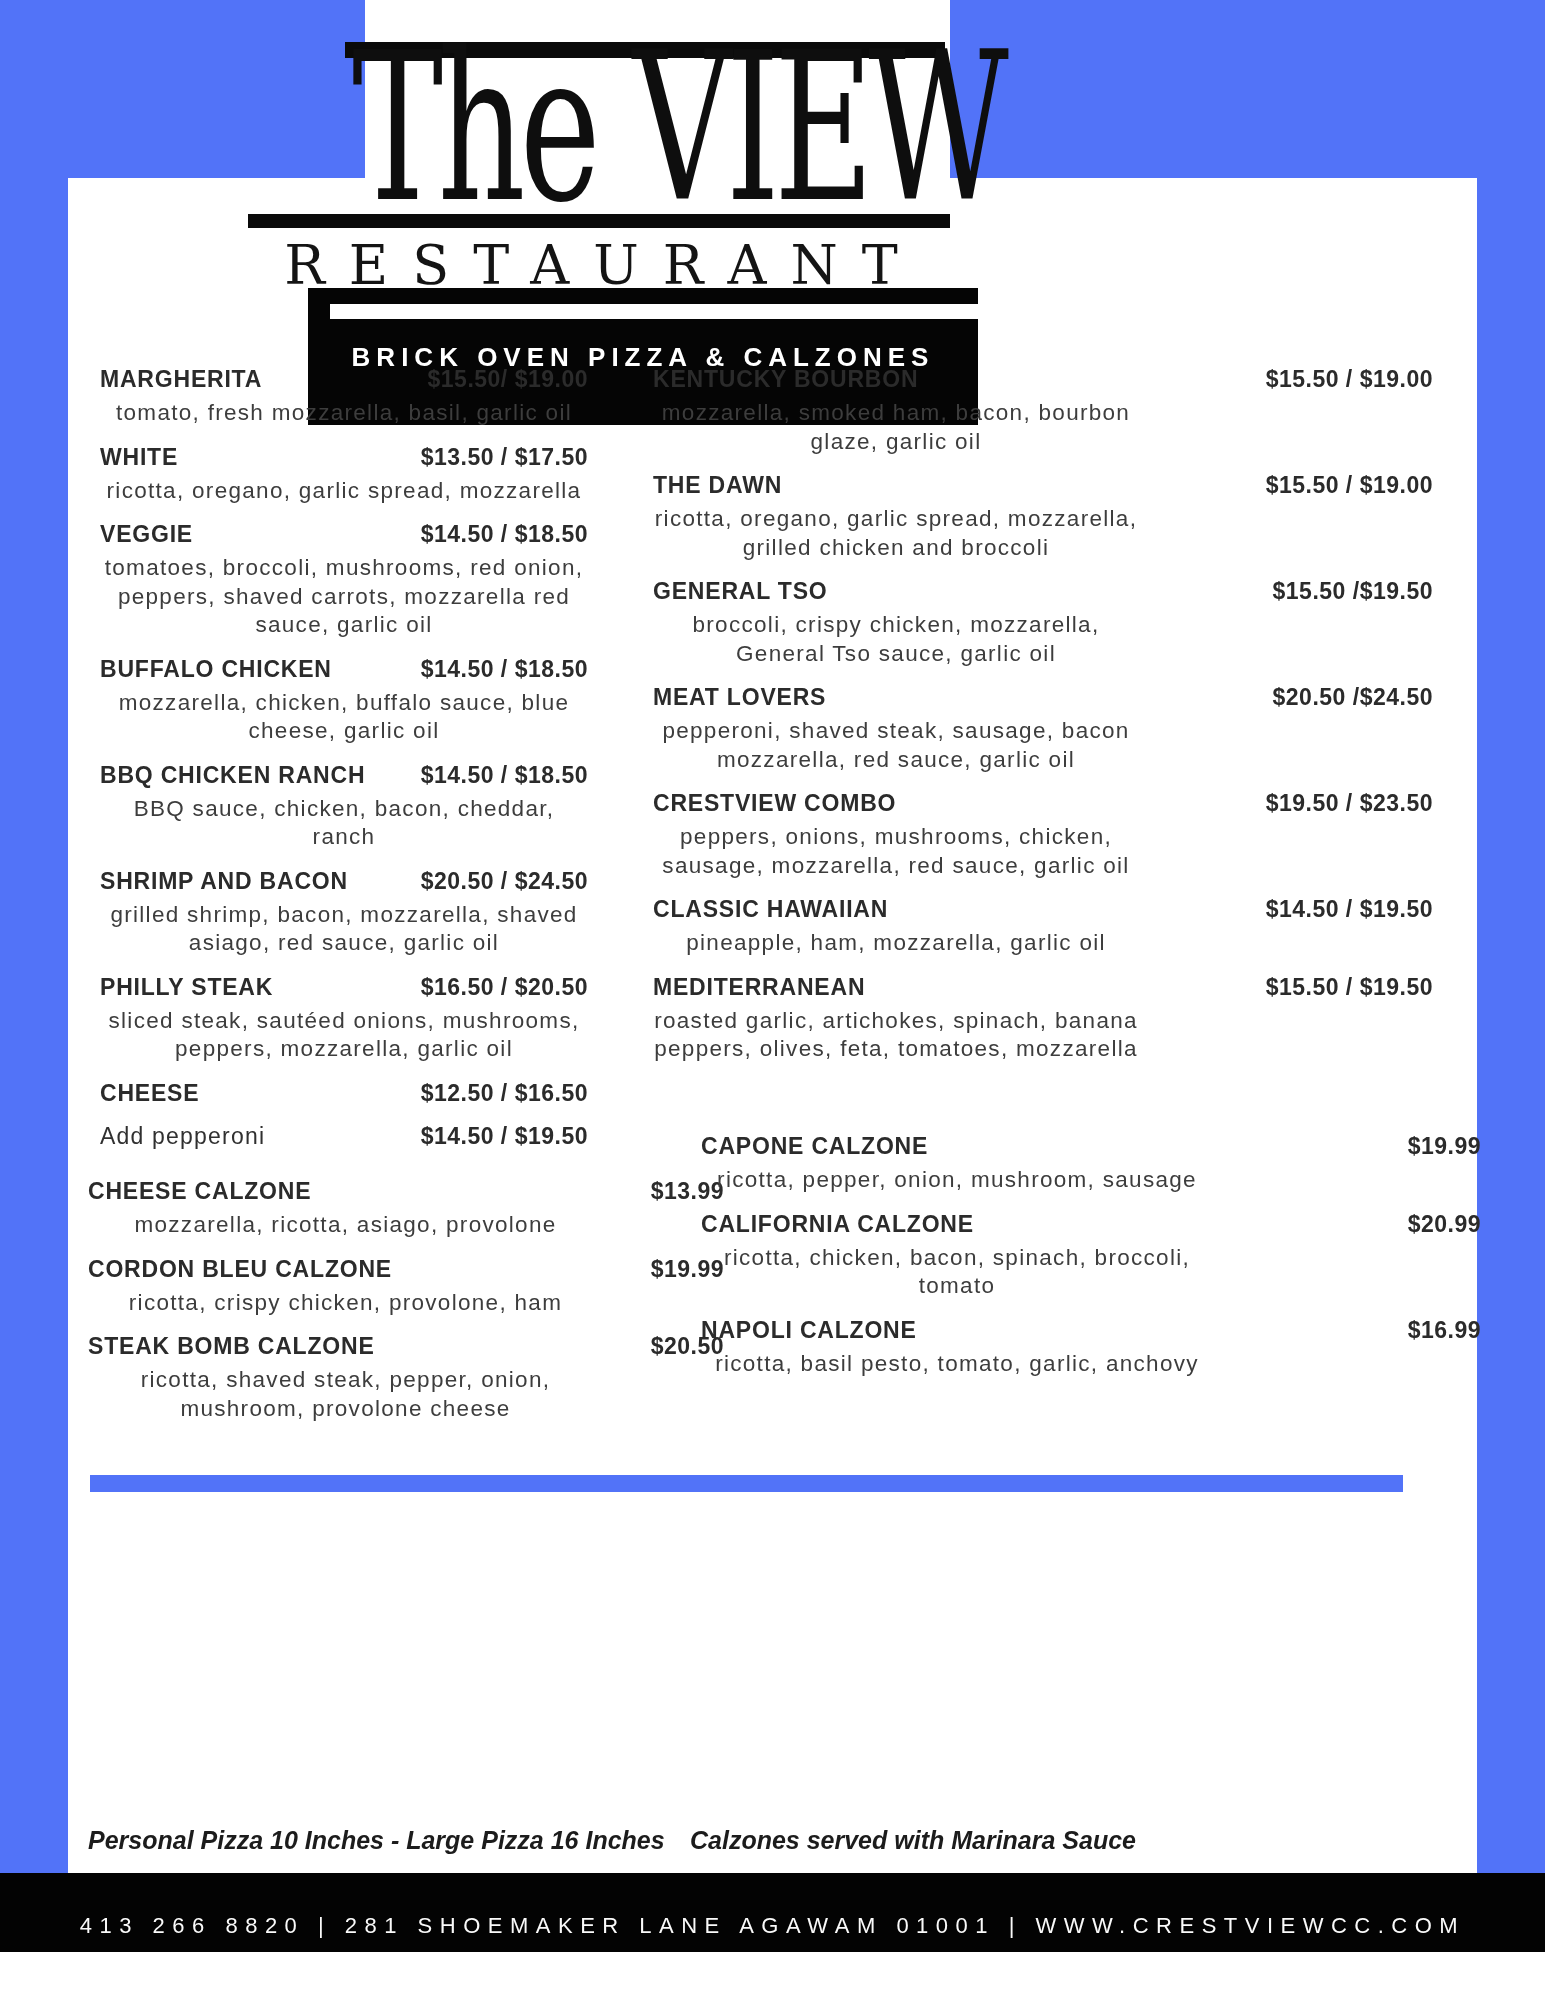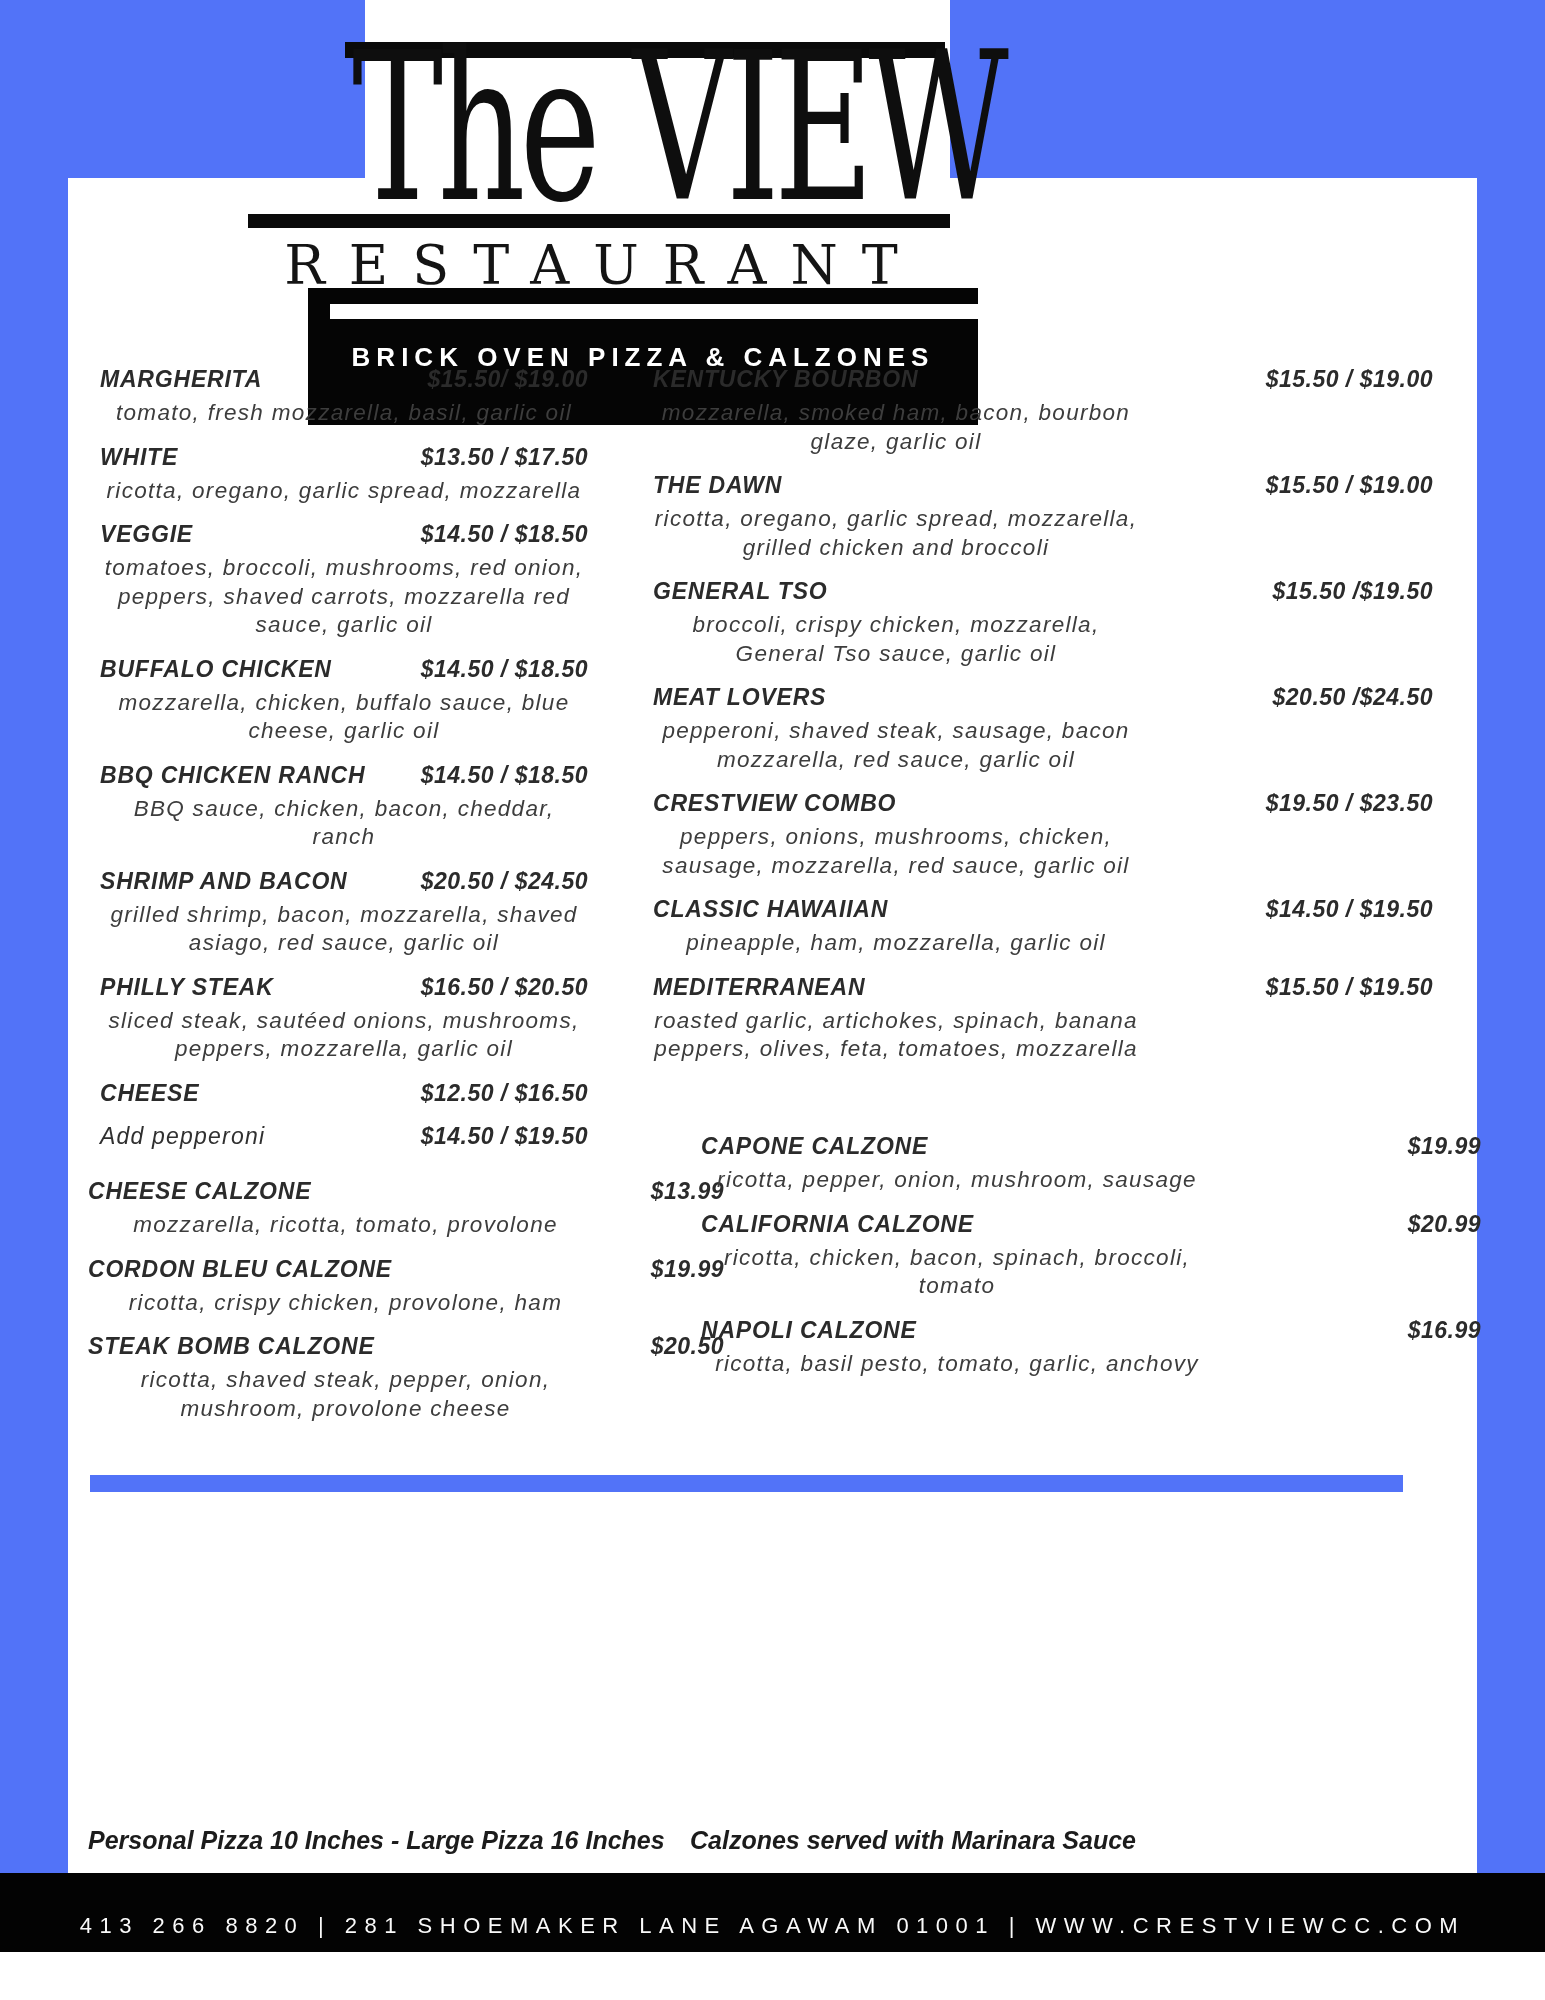--- a/index.html
+++ b/index.html
@@ -32,21 +32,21 @@
   .banner-text{
     position:absolute;left:308px;top:342px;width:670px;text-align:center;
     font-size:26px;font-weight:800;letter-spacing:6px;color:#ffffff;white-space:nowrap;
   }
   
   .col{position:absolute;}
   .col-pizza-left{left:100px;top:366px;width:488px;}
   .col-pizza-right{left:653px;top:366px;width:780px;}
   .col-calzone-left{left:88px;top:1178px;width:636px;}
   .col-calzone-right{left:653px;top:1133px;width:780px;margin-left:48px;}
-  .menu-item{margin-bottom:16px;font-style:italic;}
+  .menu-item{margin-bottom:16px;}
   .item-row{display:flex;justify-content:space-between;align-items:baseline;}
   .item-name{font-size:23px;font-weight:700;letter-spacing:0.8px;color:#2b2b2b;white-space:nowrap;}
   .item-name.plain{font-weight:400;letter-spacing:1.2px;color:#303030;}
   .item-price{font-size:23px;font-weight:700;letter-spacing:0.5px;color:#2b2b2b;white-space:nowrap;}
   .item-desc{margin-top:6px;font-size:22.5px;line-height:28.5px;letter-spacing:1.3px;color:#3d3d3d;text-align:center;}
   .col-pizza-left  .item-desc{max-width:502px;}
   .col-pizza-right .item-desc{max-width:486px;}
   .col-calzone-left  .item-desc{max-width:515px;}
   .col-calzone-right .item-desc{max-width:512px;}
   
@@ -214,21 +214,21 @@
 </div>
 
   <div class="divider"></div>
 
   <div class="col col-calzone-left">
   <div class="menu-item">
     <div class="item-row">
       <span class="item-name">CHEESE  CALZONE</span>
       <span class="item-price">$13.99</span>
     </div>
-    <div class="item-desc">mozzarella, ricotta, tomato, provolone</div>
+    <div class="item-desc">mozzarella, ricotta, asiago, provolone</div>
   </div>
 
   <div class="menu-item">
     <div class="item-row">
       <span class="item-name">CORDON BLEU CALZONE</span>
       <span class="item-price">$19.99</span>
     </div>
     <div class="item-desc">ricotta, crispy chicken, provolone, ham</div>
   </div>
 

